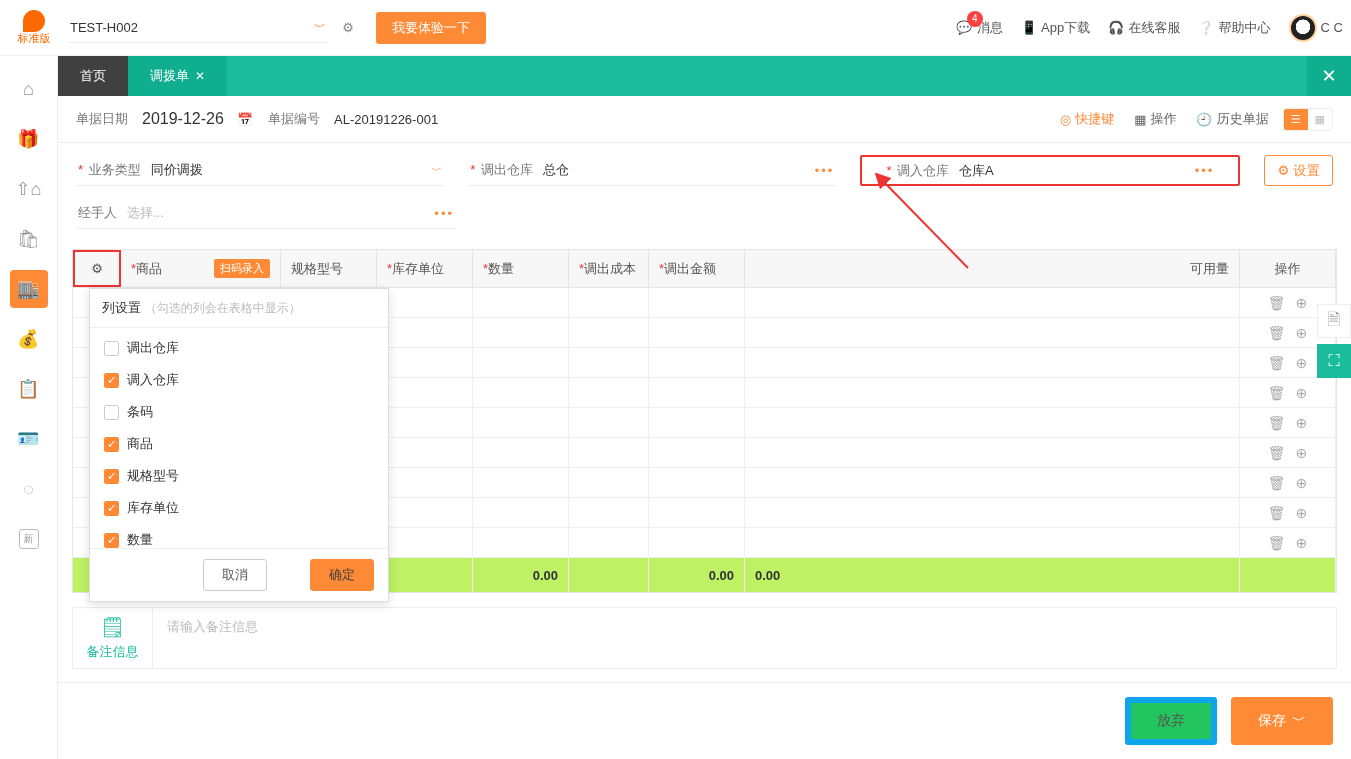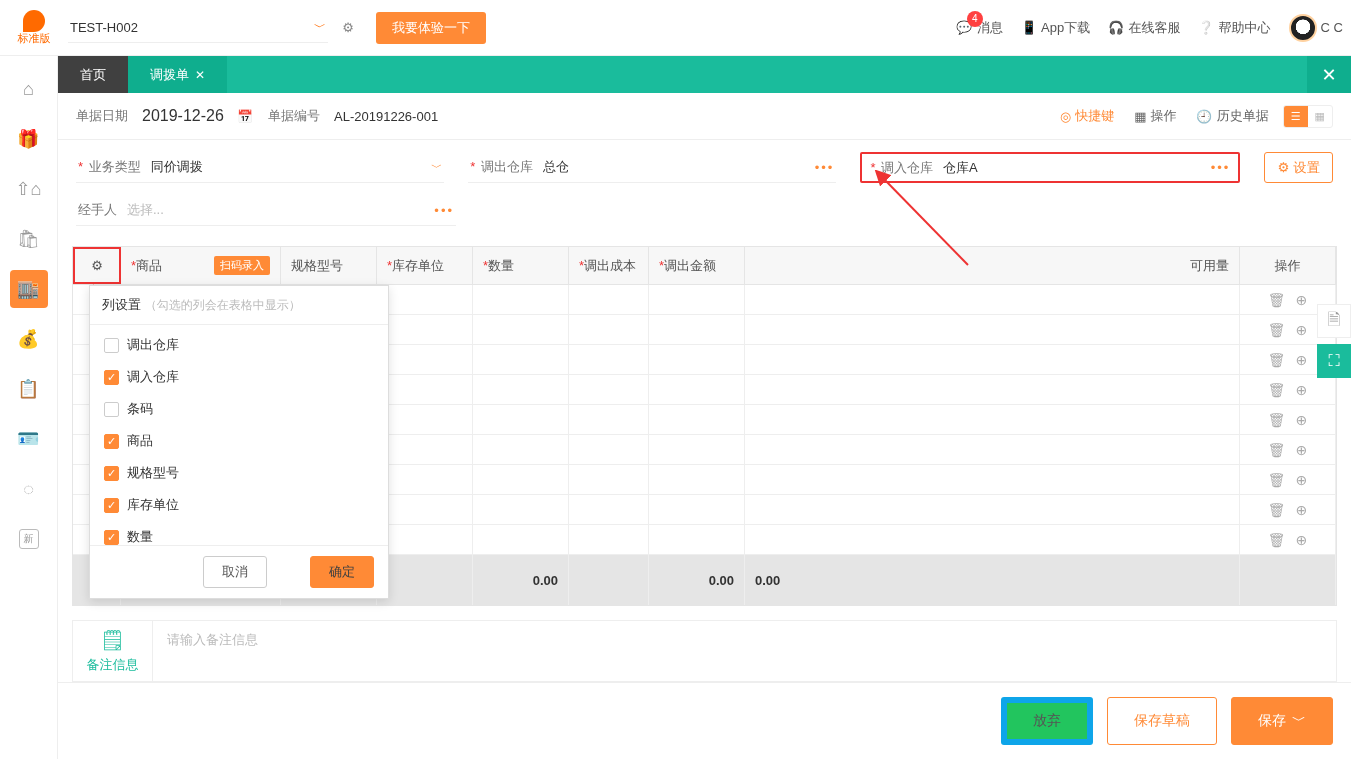--- a/index.html
+++ b/index.html
@@ -50,21 +50,21 @@
 .tool-link { display: flex; align-items: center; gap: 4px; cursor: pointer; padding: 4px 6px; }
 .tool-link.orange { color: #ff8a36; }
 .view-toggle { display: flex; border: 1px solid #eee; border-radius: 3px; overflow: hidden; }
 .view-opt { padding: 4px 7px; font-size: 11px; cursor: pointer; color: #bbb; }
 .view-opt.on { background: #ff8a36; color: #fff; }
 
 
 .form-area { padding: 6px 18px 0; }
 .field-row { display: flex; gap: 24px; padding: 6px 0; }
 .field { flex: 1; max-width: 380px; display: flex; align-items: center; gap: 10px; border-bottom: 1px solid #eee; padding: 6px 2px; position: relative; }
-.field.hi { border: 2px solid #e33; border-radius: 2px; padding: 4px 8px; }
+.field.hi { border: 2px solid #e33; border-radius: 2px; padding: 4px 24px; }
 .req { color: #e33; margin-right: 2px; }
 .field-label { color: #777; white-space: nowrap; }
 .field-val { flex: 1; color: #333; }
 .field-val.ph { color: #bbb; }
 .field-chev { color: #ff8a36; font-size: 11px; }
 .field-dots { color: #ff8a36; letter-spacing: 2px; cursor: pointer; }
 .set-btn { border: 1px solid #ff8a36; color: #ff8a36; background: #fff; border-radius: 3px; padding: 5px 12px; cursor: pointer; display: flex; align-items: center; gap: 4px; }
 .anno-text { position: absolute; color: #e33; font-size: 18px; }
 
 
@@ -88,21 +88,21 @@
 .td.idx { width: 48px; justify-content: center; color: #aaa; }
 .td.product { width: 160px; }
 .td.spec { width: 96px; }
 .td.unit { width: 96px; }
 .td.qty { width: 96px; justify-content: flex-end; }
 .td.cost { width: 80px; }
 .td.amount { width: 96px; justify-content: flex-end; }
 .td.avail { flex: 1; }
 .td.op { width: 96px; justify-content: center; gap: 10px; }
 .row-icon { color: #aaa; cursor: pointer; font-size: 14px; }
-.tfoot { display: flex; height: 50px; background: #e5e5e5; }
+.tfoot { display: flex; height: 34px; background: #bef264; }
 .tfoot .td { font-weight: 600; color: #333; }
 
 
 .col-popup { position: absolute; left: 16px; top: 38px; width: 300px; background: #fff; border: 1px solid #ddd; box-shadow: 0 3px 10px rgba(0,0,0,.12); z-index: 30; }
 .col-popup-head { padding: 10px 12px; color: #333; border-bottom: 1px solid #eee; }
 .col-popup-head .hint { color: #bbb; font-size: 12px; }
 .col-popup-body { max-height: 220px; overflow-y: auto; padding: 4px 0; }
 .col-popup-body::-webkit-scrollbar { width: 14px; }
 .col-popup-body::-webkit-scrollbar-thumb { background: #ccc; border: 3px solid #fff; border-radius: 8px; }
 .col-item { display: flex; align-items: center; gap: 8px; padding: 7px 14px; cursor: pointer; }
@@ -506,21 +506,20 @@
       <div class="remark">
         <div class="remark-label">
           <span class="ic">🗒</span>
           <span>备注信息</span>
         </div>
         <div class="remark-input"><span>请输入备注信息</span></div>
       </div>
 
       <div class="footer-actions">
         <button class="fbtn ghost">放弃</button>
-        <button class="fbtn outline">保存草稿</button>
         <button class="fbtn solid">
           <span>保存</span>
           <span>﹀</span>
         </button>
       </div>
 
       <div class="right-float">
         <div class="float-btn a">🗎</div>
         <div class="float-btn b">⛶</div>
       </div>

